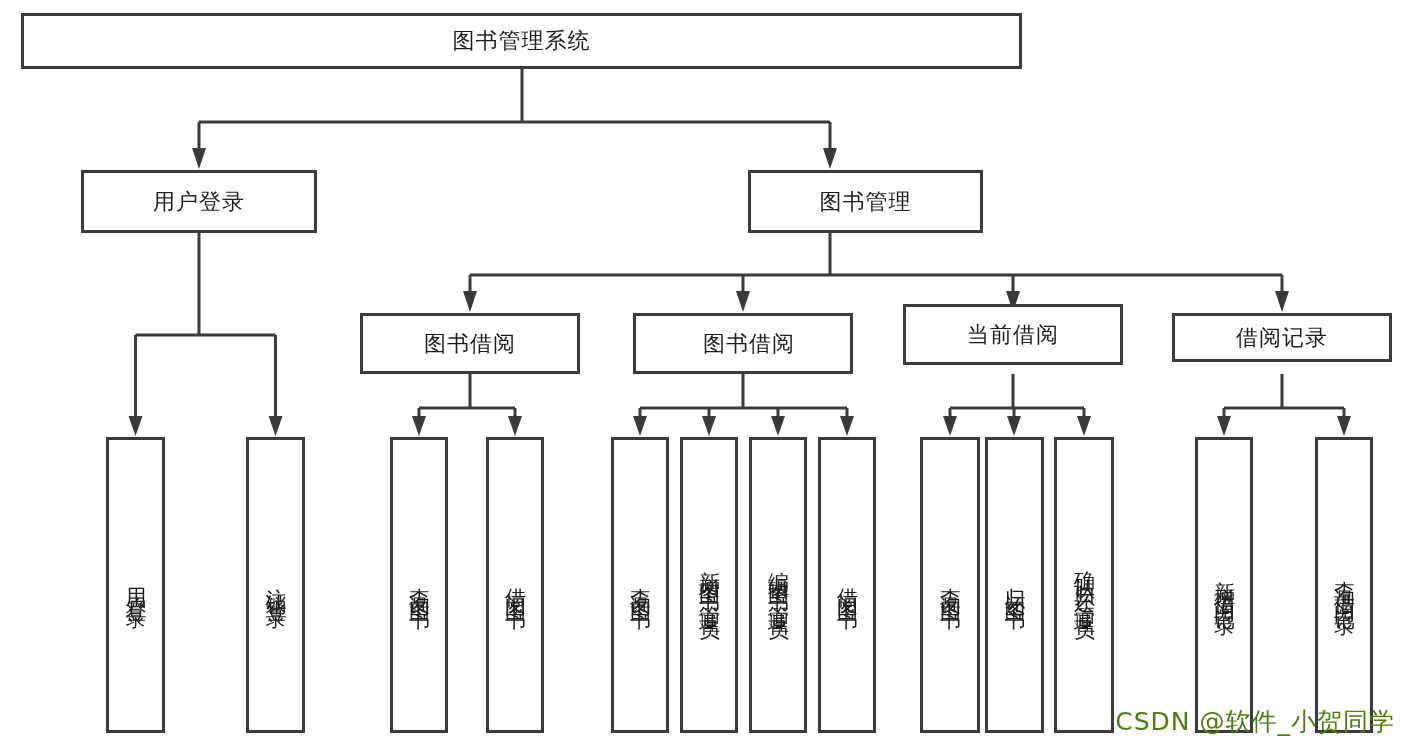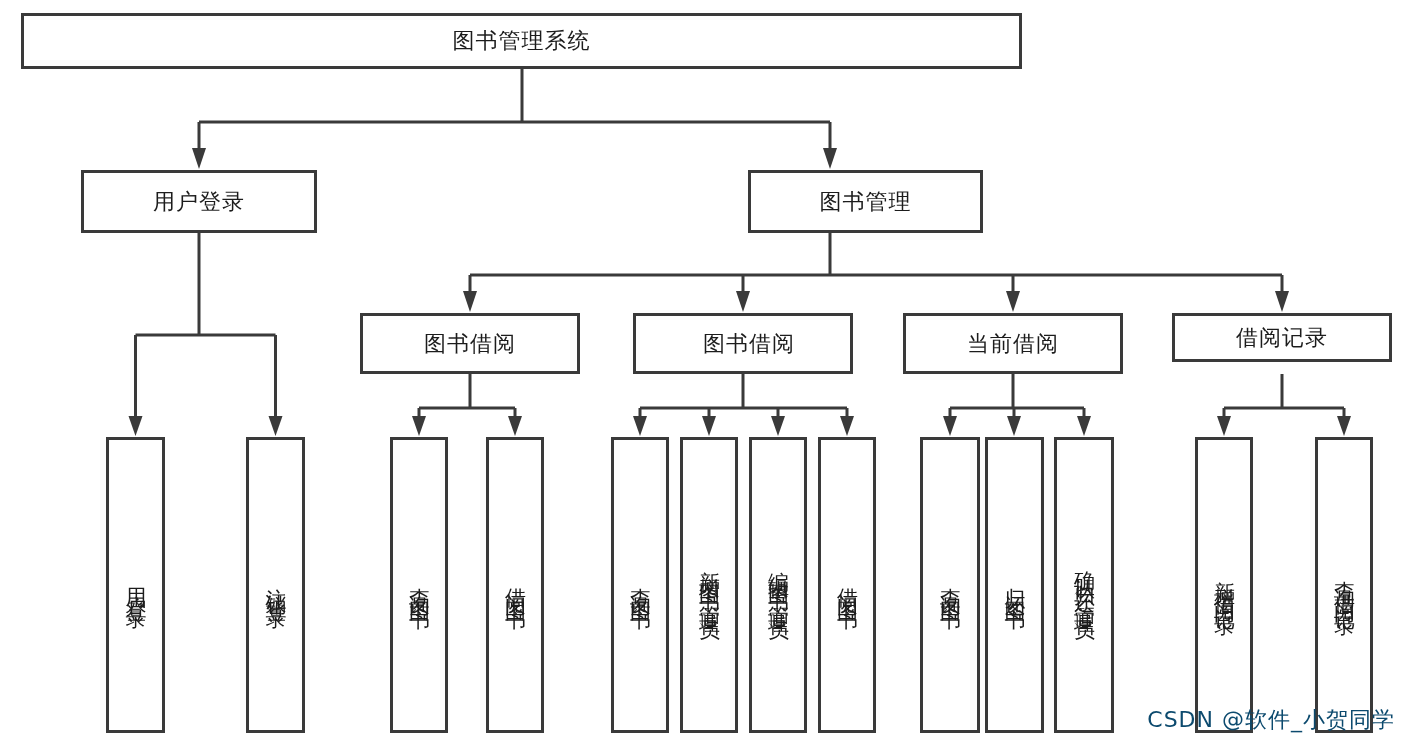--- a/index.html
+++ b/index.html
@@ -35,23 +35,23 @@
     text-orientation:mixed;
     font-size:21px;
     letter-spacing:7px;
     line-height:1;
     white-space:nowrap;
   }
   .watermark{
     position:absolute;
     right:10px;
     top:705px;
-    font-size:22px;
+    font-size:25px;
     letter-spacing:1px;
-    color:#0c4a6e;
+    color:#4d7c0f;
     z-index:5;
     pointer-events:none;
     white-space:nowrap;
   }
 </style>
 </head>
 <body>
 
 <div class="canvas">
 
@@ -91,21 +91,21 @@
     <polygon points="1337,416 1351,416 1344,436" fill="#3a3a3a"></polygon>
   </svg>
 
   <div class="node hnode" style="left:21px;top:13px;width:1001px;height:56px;">图书管理系统</div>
 
   <div class="node hnode" style="left:81px;top:170px;width:236px;height:63px;">用户登录</div>
   <div class="node hnode" style="left:712px;top:170px;width:235px;height:63px;margin-left:36px;">图书管理</div>
 
   <div class="node hnode" style="left:360px;top:313px;width:220px;height:61px;">图书借阅</div>
   <div class="node hnode" style="left:633px;top:313px;width:220px;height:61px;padding-left:12px;">图书借阅</div>
-  <div class="node hnode" style="left:903px;top:313px;width:220px;height:61px;">当前借阅</div>
+  <div class="node hnode" style="left:903px;top:304px;width:220px;height:61px;">当前借阅</div>
   <div class="node hnode" style="left:1172px;top:313px;width:220px;height:49px;">借阅记录</div>
 
   <div class="node vnode" style="left:106px;top:437px;width:59px;height:296px;">用户登录</div>
   <div class="node vnode" style="left:246px;top:437px;width:59px;height:296px;">注销登录</div>
 
   <div class="node vnode" style="left:390px;top:437px;width:58px;height:296px;">查询图书</div>
   <div class="node vnode" style="left:486px;top:437px;width:58px;height:296px;">借阅图书</div>
 
   <div class="node vnode" style="left:611px;top:437px;width:58px;height:296px;">查询图书</div>
   <div class="node vnode" style="left:680px;top:437px;width:58px;height:296px;">新增图书（管理员）</div>

